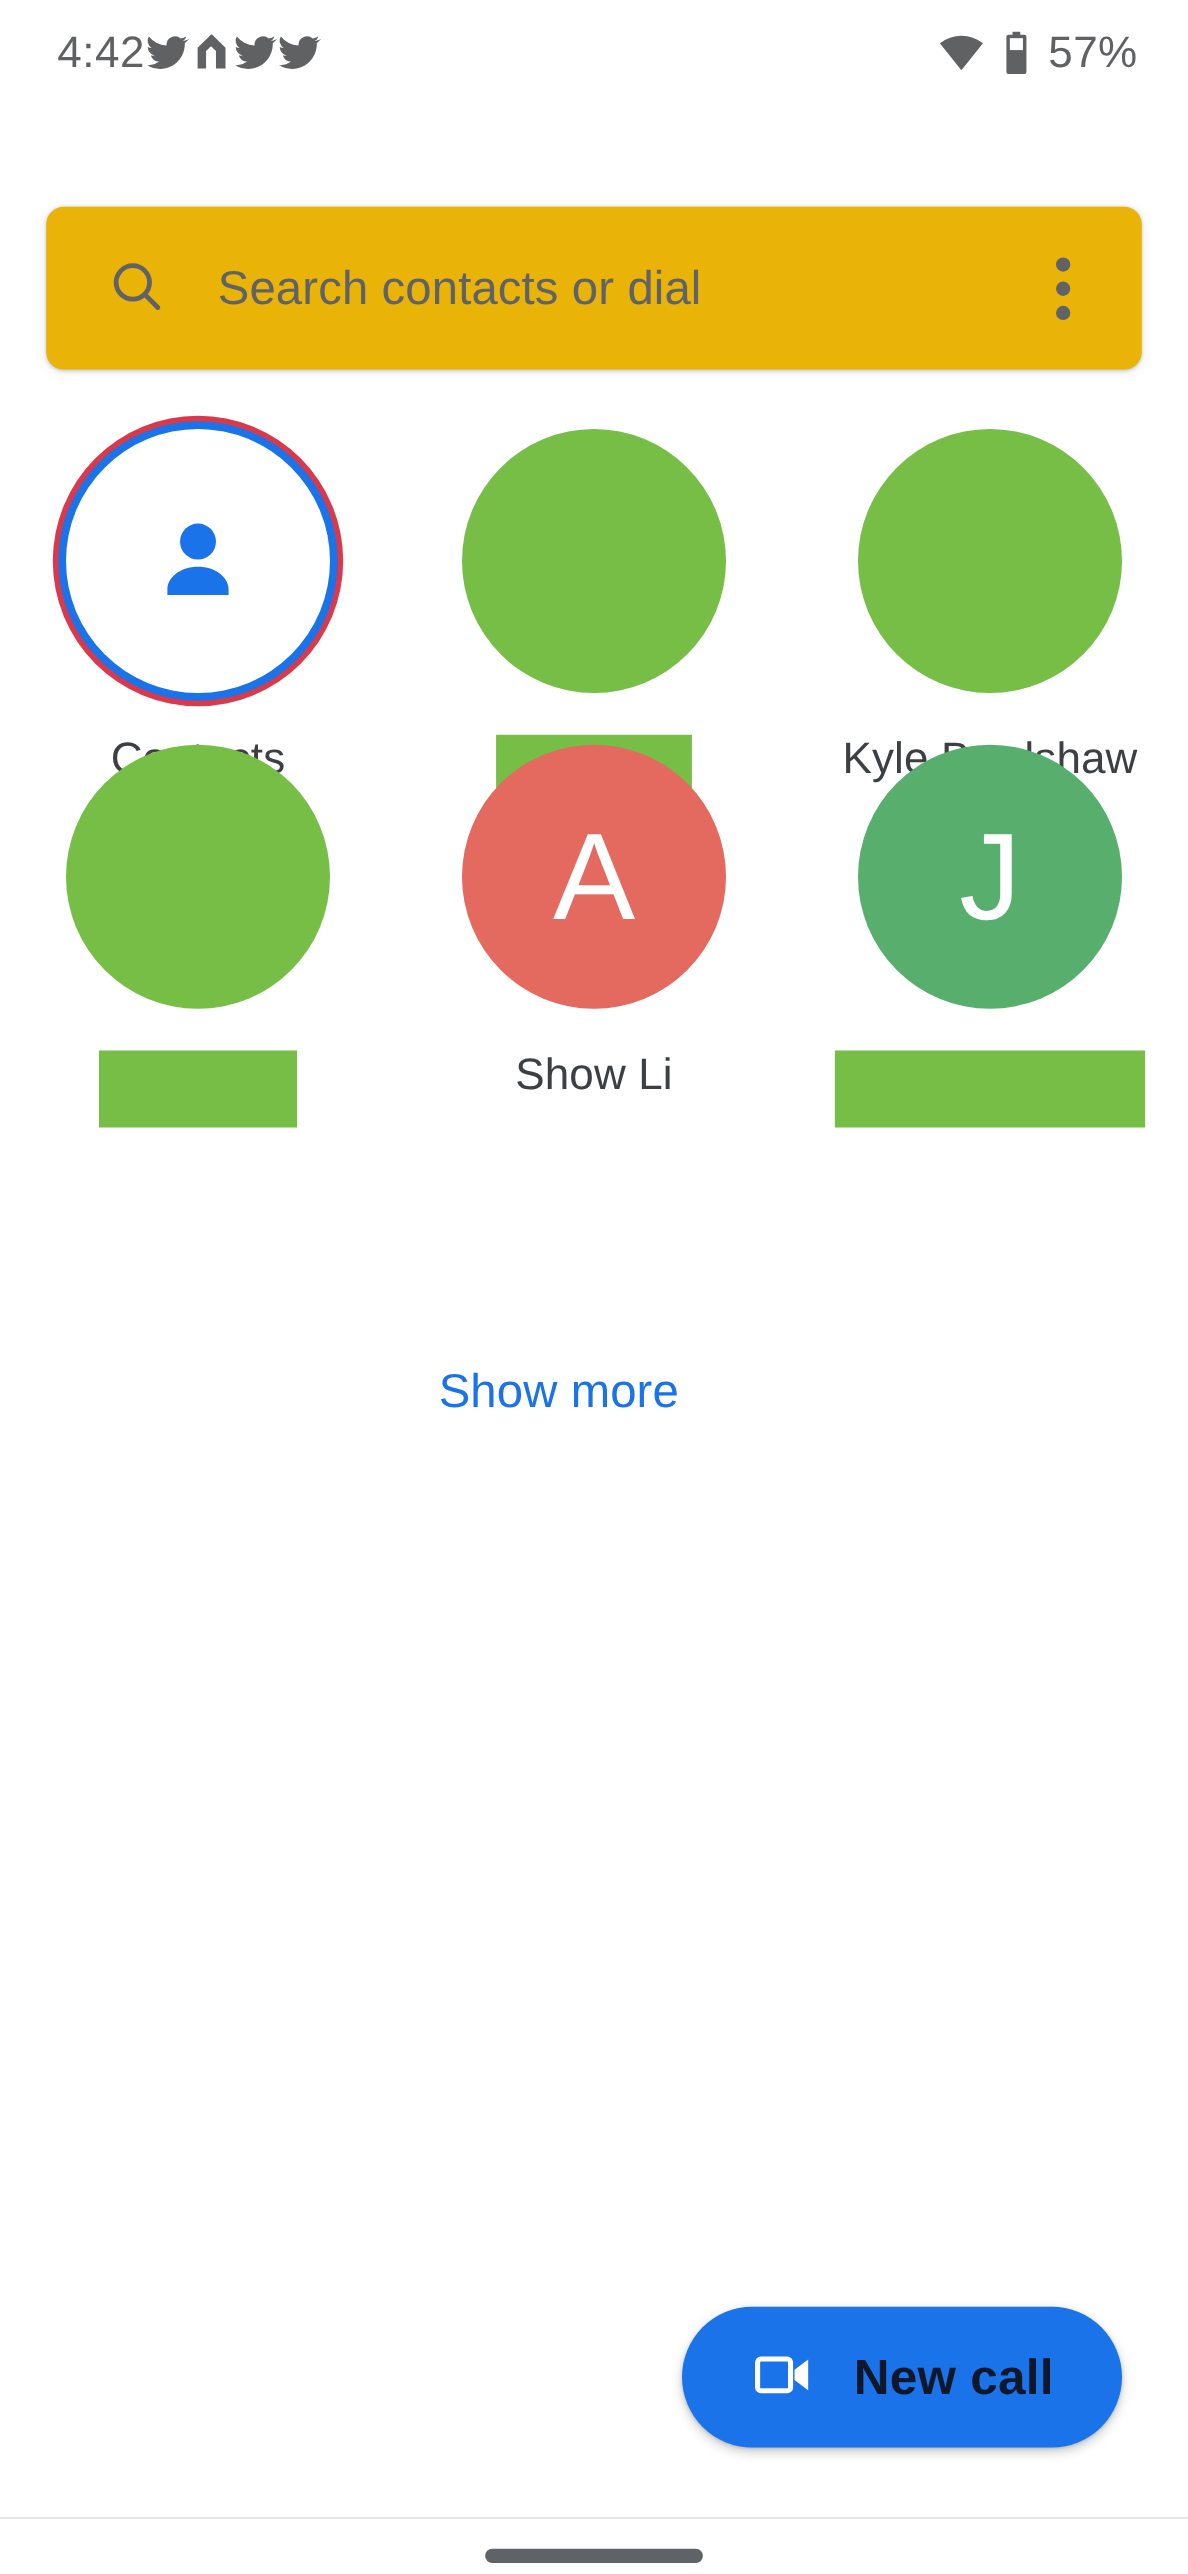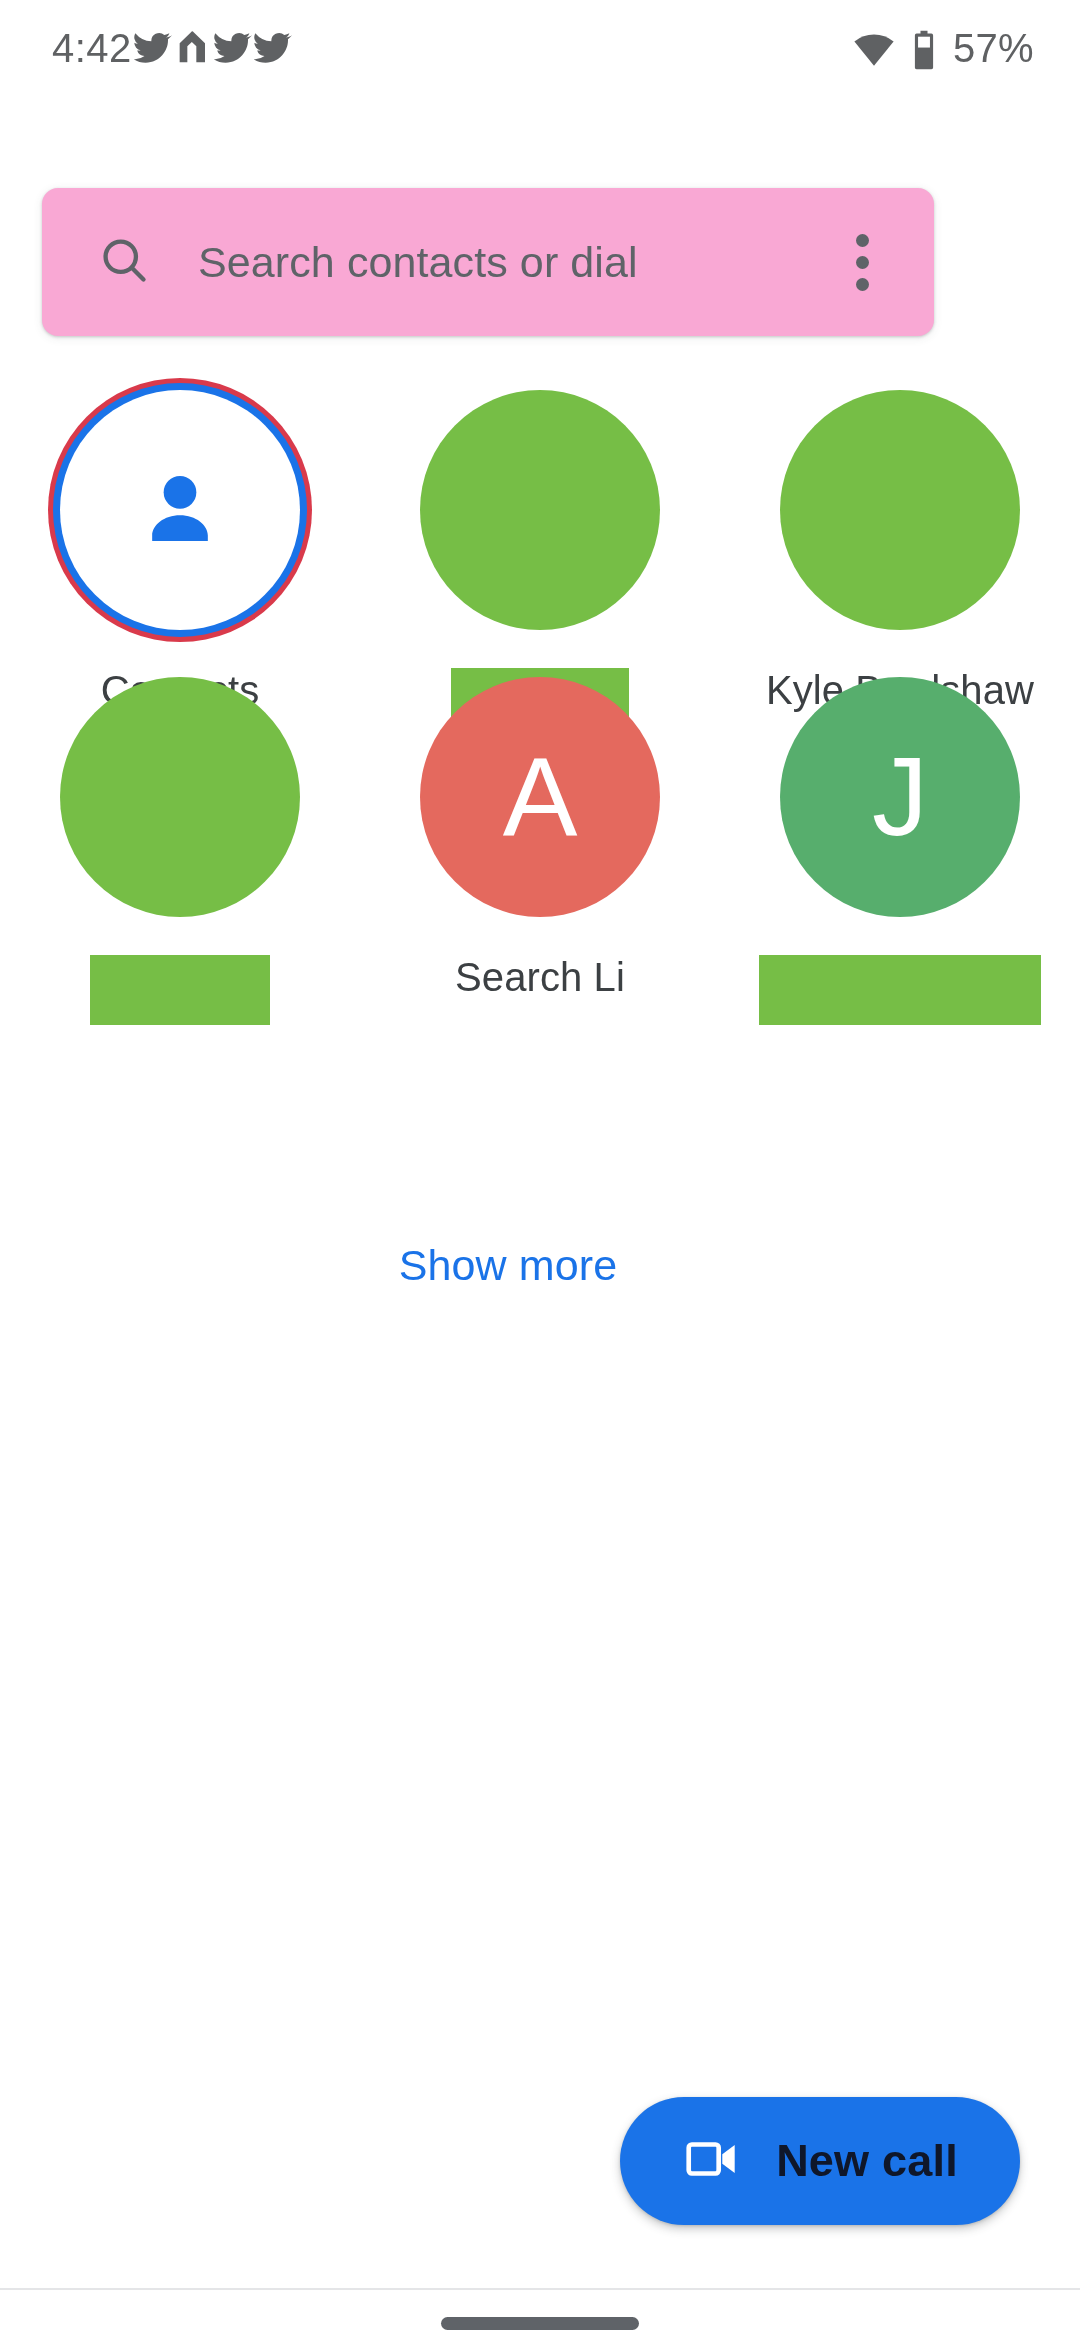--- a/index.html
+++ b/index.html
@@ -11,33 +11,33 @@
   }
   .phone { position:relative; width:1080px; height:2340px; background:#ffffff; }
 
   
   .statusbar {
     position:absolute; top:0; left:0; width:1080px; height:96px;
     display:flex; align-items:center; justify-content:space-between;
     padding:0 46px 0 52px;
   }
   .sb-left { display:flex; align-items:center; }
-  .sb-right { display:flex; align-items:flex-end; gap:14px; }
+  .sb-right { display:flex; align-items:center; gap:14px; }
   .sb-time {
     font-size:40px; color:#5f6163; letter-spacing:0.5px;
     font-family:"Liberation Sans", sans-serif;
   }
   .sb-batt-text { font-size:40px; color:#5f6163; letter-spacing:0.3px; }
   .sb-icon { display:block; }
 
   
   .searchbar {
     position:absolute; left:42px; top:188px;
-    width:892px; height:148px;
-    background:#f9a8d4; border-radius:16px;
+    width:996px; height:148px;
+    background:#eab308; border-radius:16px;
     box-shadow:0 1px 3px rgba(60,64,67,.24), 0 2px 10px rgba(60,64,67,.10);
     display:flex; align-items:center;
     padding:0 36px 0 56px;
   }
   .search-icon { flex:0 0 auto; margin-right:48px; }
   .search-placeholder {
     flex:1 1 auto;
     font-size:43px; color:#5f6368; letter-spacing:0.1px;
     white-space:nowrap; overflow:hidden;
   }
@@ -200,21 +200,21 @@
   <div class="grid row2" style="top:677px;">
     <div class="cell">
       <div class="avatar" style="background:#76be46;"></div>
       <div class="redact w-a"></div>
     </div>
 
     <div class="cell">
       <div class="avatar" style="background:#e4695e;">
         <span class="initial">A</span>
       </div>
-      <div class="label">Search Li</div>
+      <div class="label">Show Li</div>
     </div>
 
     <div class="cell">
       <div class="avatar" style="background:#57ae6d;">
         <span class="initial">J</span>
       </div>
       <div class="redact w-c"></div>
     </div>
   </div>
 

